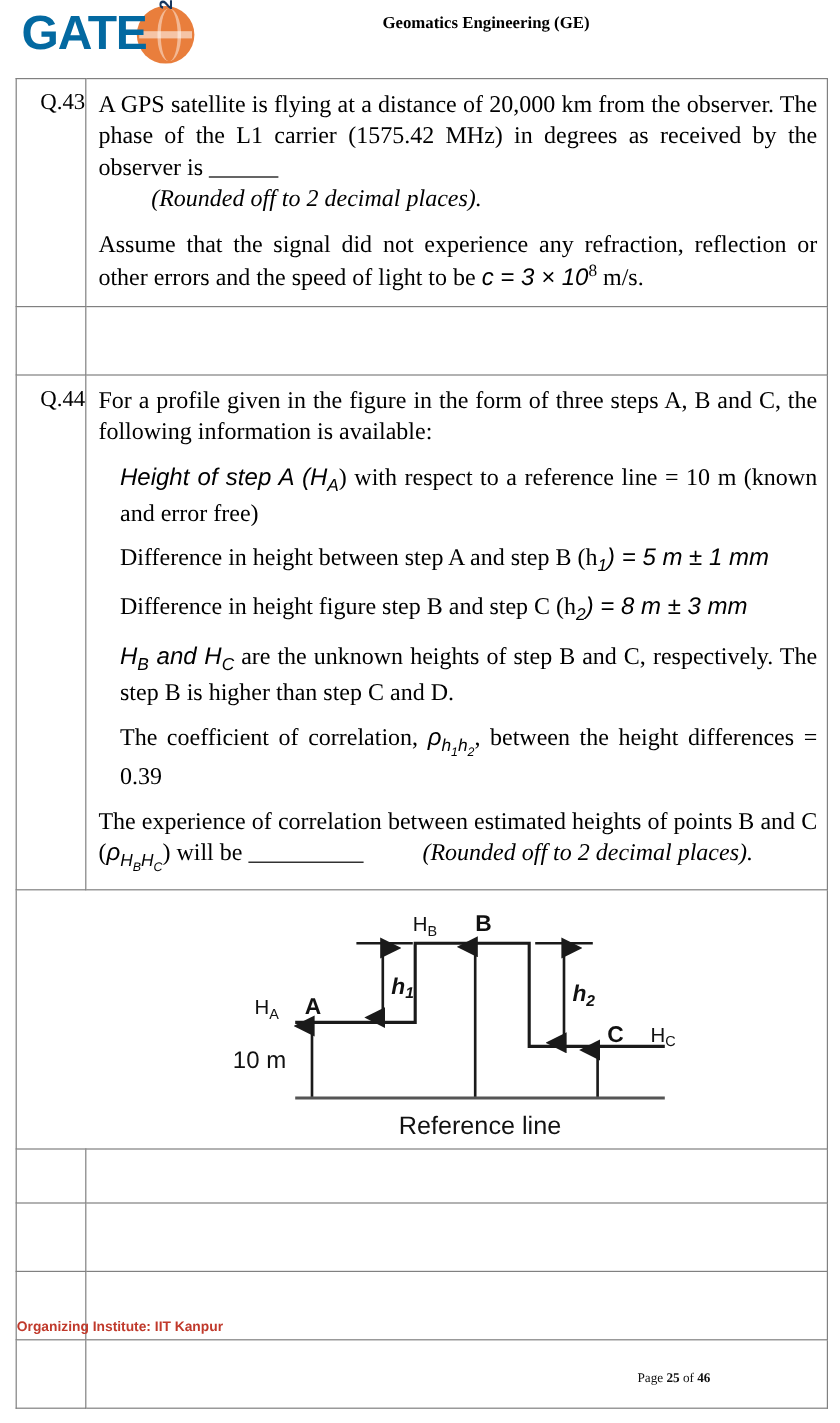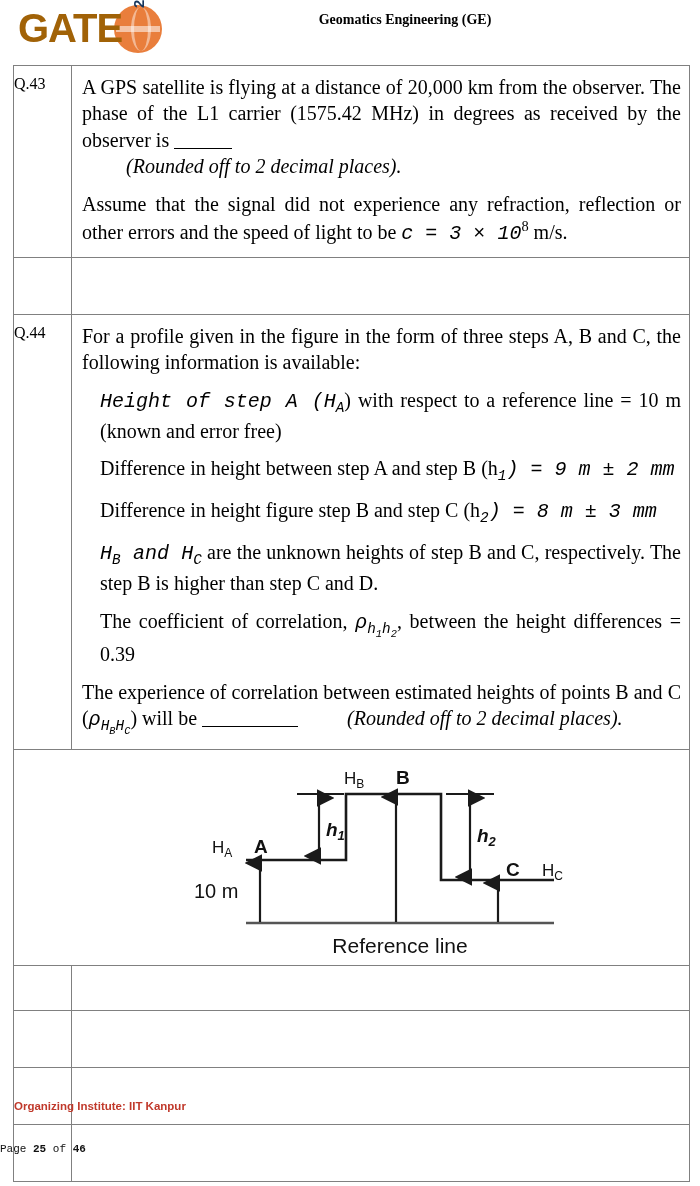--- a/index.html
+++ b/index.html
@@ -51,21 +51,21 @@
     border-right:3px solid rgba(255,255,255,.45);
     border-radius:50%;
   }
   .logo-text {
     position: absolute;
     left: 0; top: 0;
     font-family: "Liberation Sans", sans-serif;
     font-weight: bold;
     font-size: 40px;
     letter-spacing: -1px;
-    color: #a16207;
+    color: #0369a1;
     line-height: 52px;
   }
   .logo-year {
     position: absolute;
     left: 112px; top: 6px;
     font-family: "Liberation Sans", sans-serif;
     font-weight: bold;
     font-size: 15px;
     color: #17365D;
     transform: rotate(-90deg);
@@ -94,22 +94,22 @@
     border-collapse: collapse;
     table-layout: fixed;
   }
   .qtable td {
     border: 1px solid #808080;
     vertical-align: top;
     padding: 0;
   }
   td.qno {
     width: 57px;
-    text-align: left;
-    font-size: 16px;
+    text-align: right;
+    font-size: 19px;
     padding-top: 9px;
   }
   td.qbody {
     padding: 8px 8px 10px 10px;
     font-size: 20px;
     line-height: 1.32;
   }
   .just { text-align: justify; text-justify: inter-word; }
   .para { margin: 0 0 0 0; }
   .gap { height: 11px; }
@@ -120,43 +120,43 @@
     border-bottom: 1px solid #000;
     vertical-align: -2px;
   }
   .blank-med {
     display: inline-block;
     width: 96px;
     border-bottom: 1px solid #000;
     vertical-align: -2px;
   }
   .indent { margin-left: 18px; }
-  .mathi { font-family: Liberation Mono, monospace; font-style: italic; }
+  .mathi { font-family: Liberation Sans, sans-serif; font-style: italic; }
   sub  { font-size: .72em; }
   sup  { font-size: .72em; }
 
   .row-empty-sm td { height: 44px; }
   .row-empty-md td { height: 56px; }
   .row-fig  td { height: 215px; }
 
   
   .figwrap {
     position: relative;
     width: 100%;
     height: 215px;
   }
   .figsvg { position: absolute; left: 0; top: 0; }
 
   
   .footer-page {
     position: absolute;
     left: 0; top: 1143px;
-    width: 640px;
-    text-align: left;
-    font-family: Liberation Mono, monospace;
+    width: 592px;
+    text-align: right;
+    font-family: Liberation Serif, serif;
     font-size: 11px;
     color: #111;
   }
   .footer-page b { font-weight: bold; }
   .footer-org {
     position: absolute;
     left: 14px; top: 1100px;
     font-family: "Liberation Sans", sans-serif;
     font-size: 11.5px;
     font-weight: bold;
@@ -204,21 +204,21 @@
     <td class="qbody">
       <div class="para just">For a profile given in the figure in the form of three steps A, B and C, the following information is available:</div>
       <div class="gap"></div>
 
       <div class="para just indent">
         <span class="mathi">Height of step A (H</span><sub class="mathi">A</sub><span>) with respect to a reference line = 10 m (known and error free)</span>
       </div>
       <div class="gap"></div>
 
       <div class="para just indent">
-        <span>Difference in height between step A and step B (h</span><sub class="mathi">1</sub><span class="mathi">) = 9 m ± 2 mm</span>
+        <span>Difference in height between step A and step B (h</span><sub class="mathi">1</sub><span class="mathi">) = 5 m ± 1 mm</span>
       </div>
       <div class="gap"></div>
 
       <div class="para just indent">
         <span>Difference in height figure step B and step C (h</span><sub class="mathi">2</sub><span class="mathi">) = 8 m ± 3 mm</span>
       </div>
       <div class="gap"></div>
 
       <div class="para just indent">
         <span class="mathi">H</span><sub class="mathi">B</sub><span class="mathi"> and H</span><sub class="mathi">C</sub><span> are the unknown heights of step B and C, respectively. The step B is higher than step C and D.</span>

